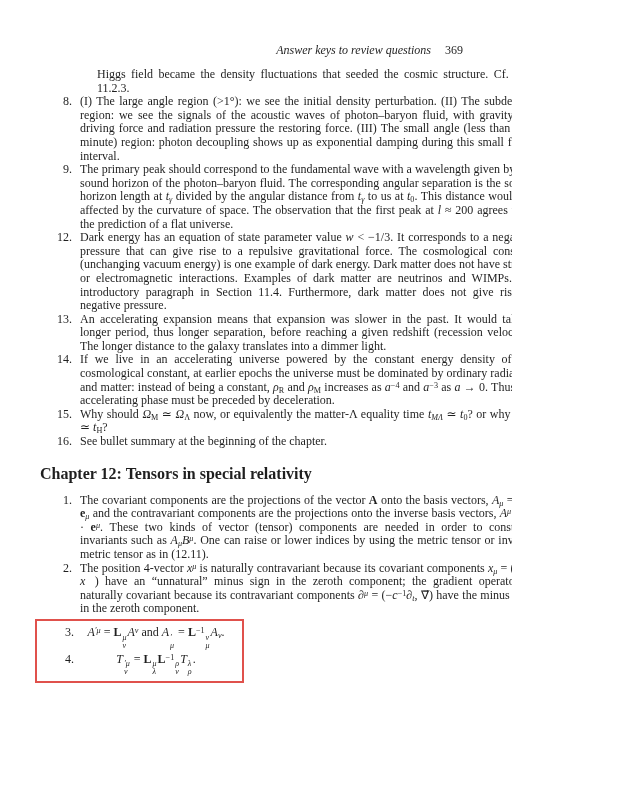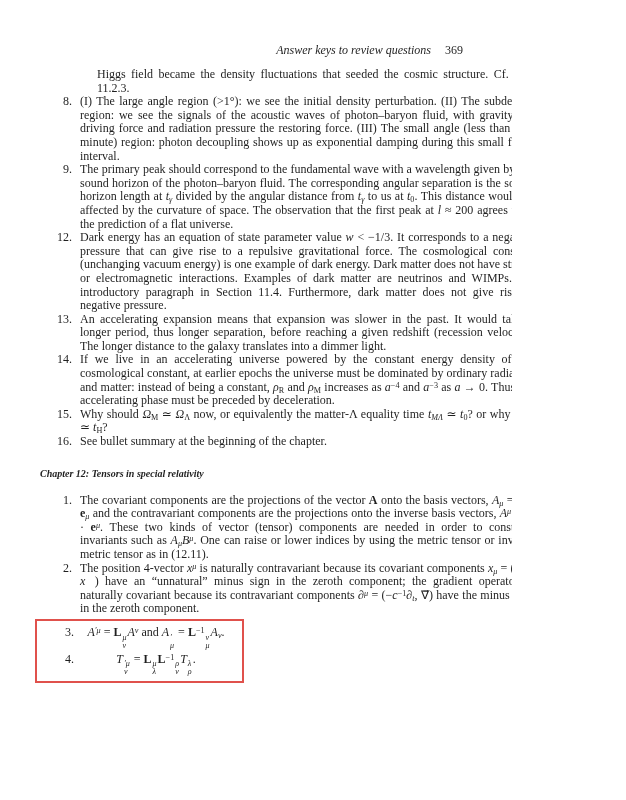--- a/index.html
+++ b/index.html
@@ -22,23 +22,22 @@
   .content{
     position:absolute;top:68px;left:48px;width:485px;
   }
   .cont{
     margin:0 0 0 49px;width:453px;text-align:justify;
   }
   .item{display:flex;}
   .num{flex:none;width:24px;margin-right:8px;text-align:right;}
   .txt{flex:1;text-align:justify;font-family:Liberation Serif, serif;}
   .chap-head{
-    font-weight:bold;font-size:10px;line-height:14px;
+    font-weight:bold;font-size:16px;line-height:14px;
     margin:18px 0 13px -8px;
-    font-style:italic;
   }
   .hibox{
     border:2px solid var(--hl,#e0514c);
     margin:3px 0 0 -13px;
     padding:2px 12px 4px 13px;
     width:-moz-fit-content;width:fit-content;
     min-width:180px;
   }
   .hibox .item{line-height:17px;margin:1px 0;}
   .hibox .txt{text-align:center;}

